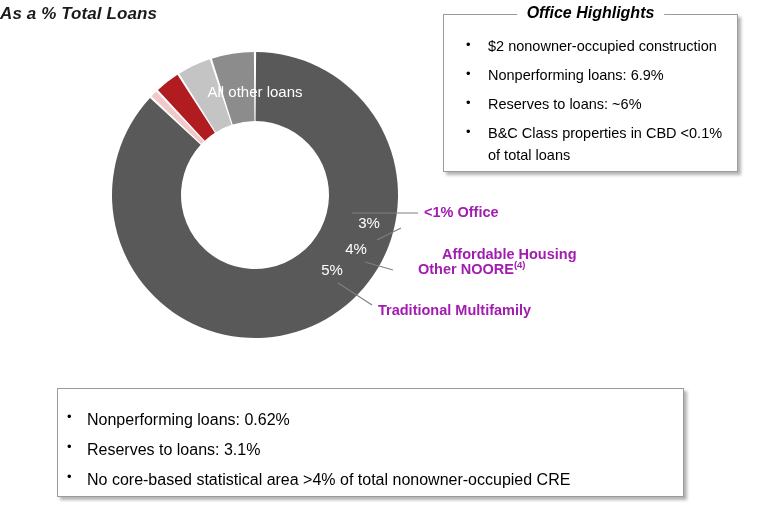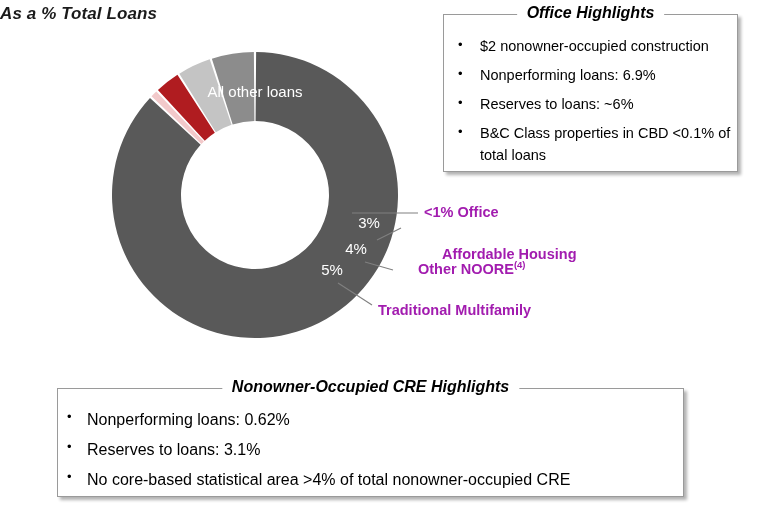--- a/index.html
+++ b/index.html
@@ -104,20 +104,21 @@
     color: #000000;
   }
   .hl-text { flex: 1 1 auto; }
 
   
   #office-highlights {
     left: 443px;
     top: 14px;
     width: 295px;
     height: 158px;
+    padding-left: 8px;
   }
   #office-highlights .hl-list {
     margin-top: 20px;
     padding-left: 14px;
     font-size: 14.5px;
     line-height: 1.52;
   }
   #office-highlights .hl-item { margin-bottom: 7px; }
   #office-highlights .hl-bullet { width: 22px; font-size: 13px; line-height: 1.6; }
 
@@ -190,21 +191,20 @@
         <span class="hl-text">Reserves to loans: ~6%</span>
       </li>
       <li class="hl-item">
         <span class="hl-bullet">•</span>
         <span class="hl-text">B&amp;C Class properties in CBD &lt;0.1% of total loans</span>
       </li>
     </ul>
 </div>
 
 <div class="hl-box" id="nonowner-highlights">
-  <div class="hl-title">Nonowner-Occupied CRE Highlights</div>
   <ul class="hl-list" id="nonowner-highlights-list">
       <li class="hl-item">
         <span class="hl-bullet">•</span>
         <span class="hl-text">Nonperforming loans: 0.62%</span>
       </li>
       <li class="hl-item">
         <span class="hl-bullet">•</span>
         <span class="hl-text">Reserves to loans: 3.1%</span>
       </li>
       <li class="hl-item">

